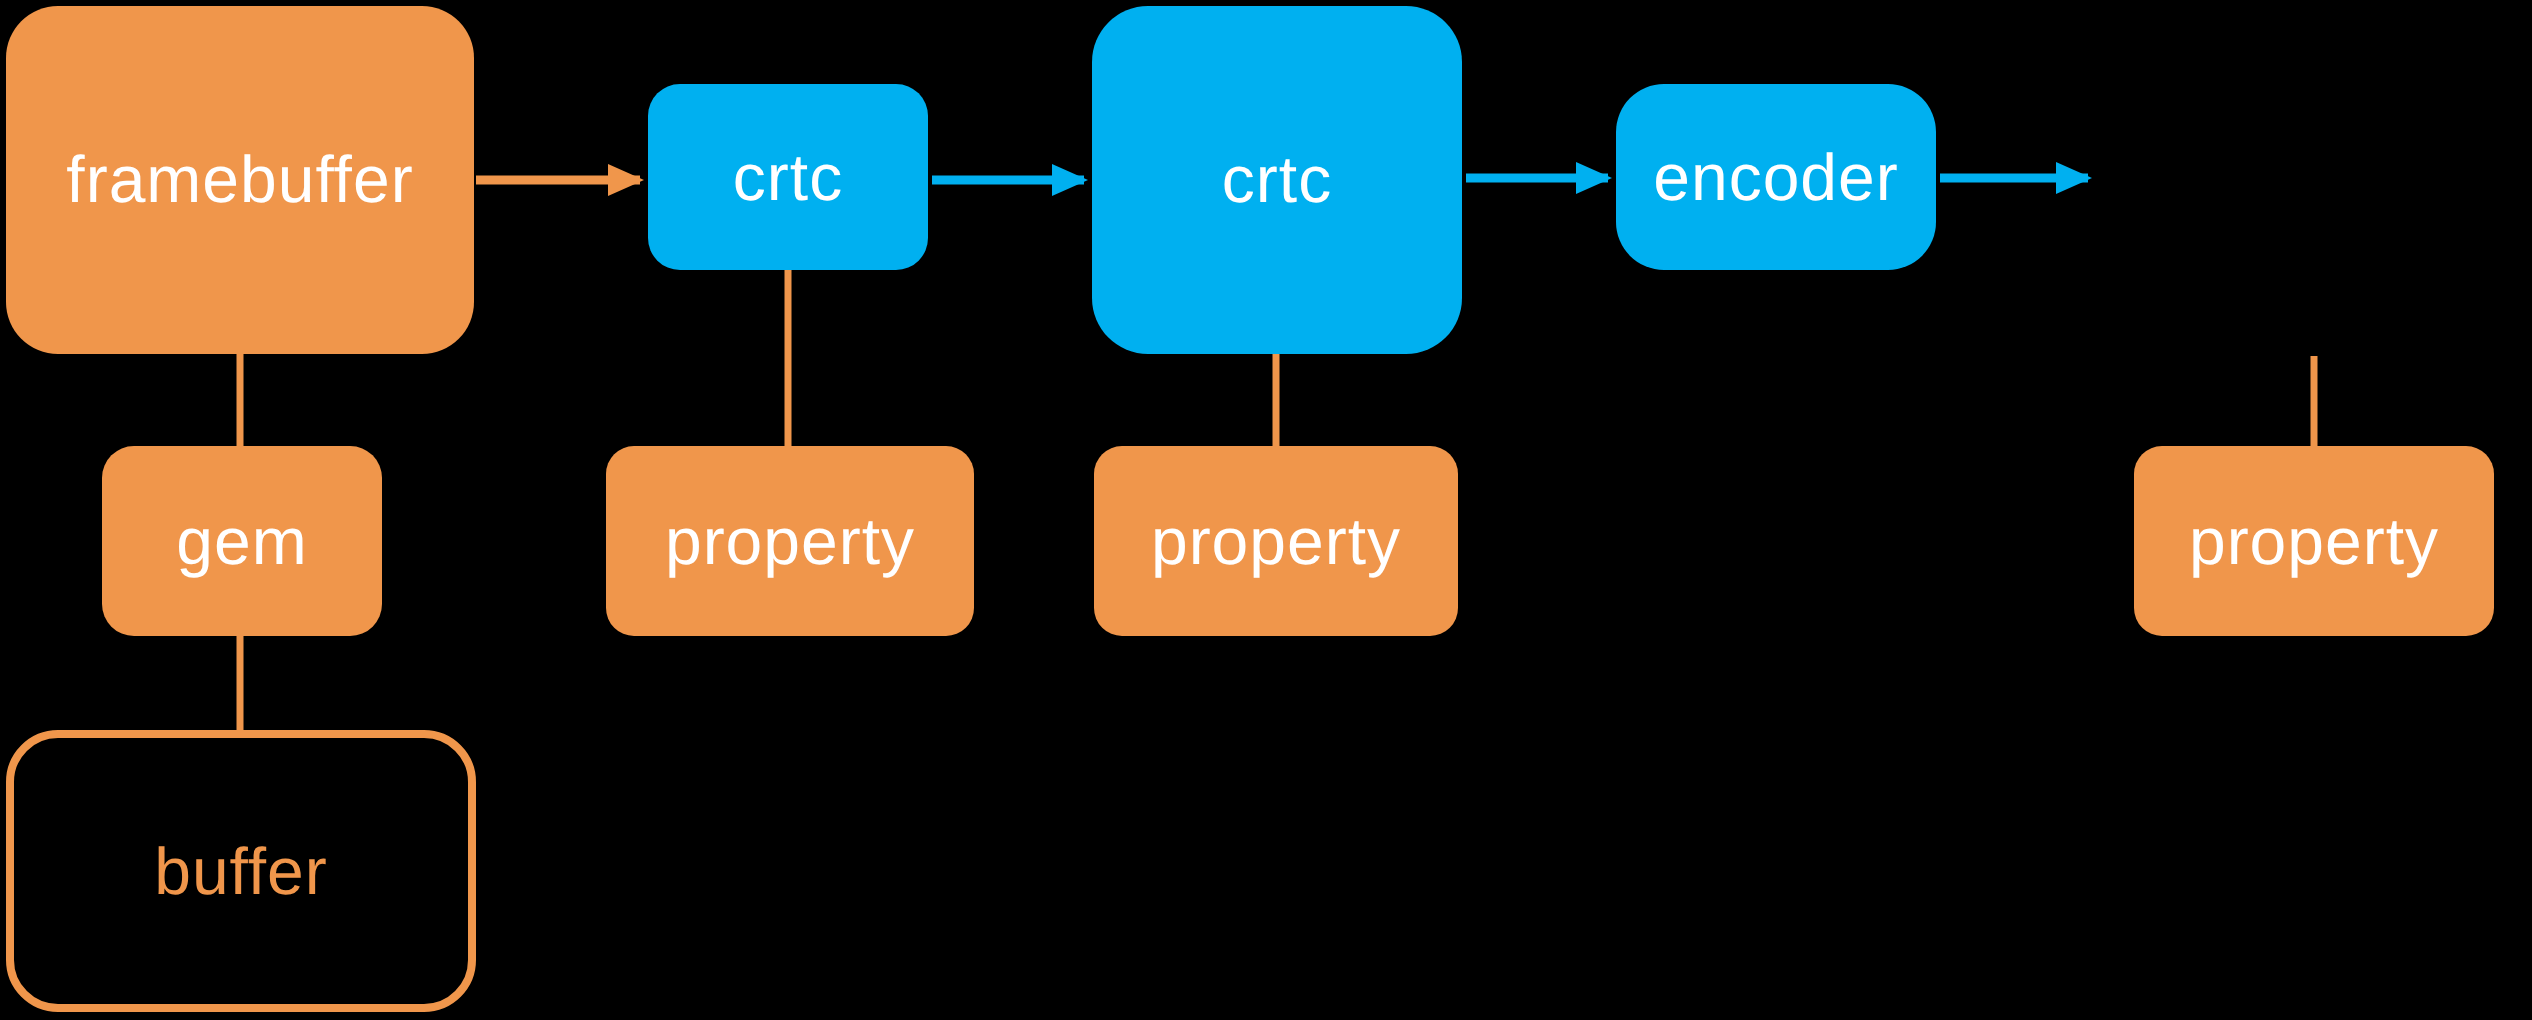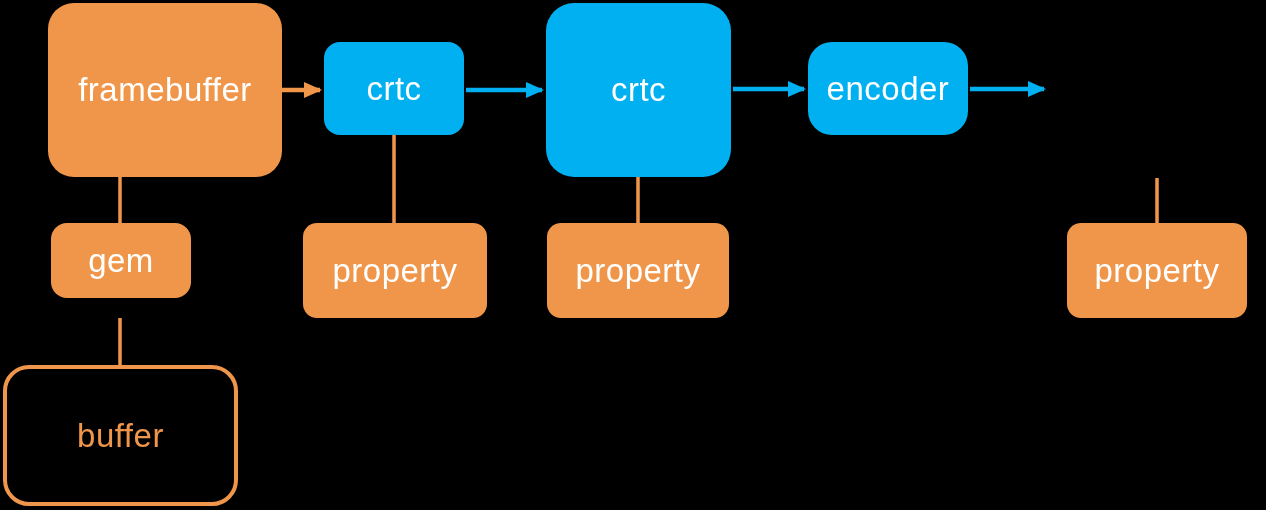--- a/index.html
+++ b/index.html
@@ -40,26 +40,26 @@
   }
   .node.orange { background: var(--orange); }
   .node.blue   { background: var(--blue); }
   .node.outline {
     background: transparent;
     border: 4px solid var(--orange);
     color: var(--orange);
     text-align: right;
   }
   
-  .n-framebuffer { left: 3px;    top: 3px;   width: 234px; height: 174px; border-radius: 26px; margin-left: 45px; }
+  .n-framebuffer { left: 3px;    top: 3px;   width: 234px; height: 174px; border-radius: 26px; }
   .n-plane       { left: 324px;  top: 42px;  width: 140px; height: 93px;  border-radius: 16px; }
   .n-crtc        { left: 546px;  top: 3px;   width: 185px; height: 174px; border-radius: 28px; }
   .n-encoder     { left: 808px;  top: 42px;  width: 160px; height: 93px;  border-radius: 24px; }
   .n-connector   { left: 1048px; top: 3px;   width: 216px; height: 175px; border-radius: 28px; }
-  .n-gem         { left: 51px;   top: 223px; width: 140px; height: 75px;  border-radius: 16px; text-align: center; }
+  .n-gem         { left: 51px;   top: 223px; width: 140px; height: 95px;  border-radius: 16px; text-align: center; }
   .n-prop-plane     { left: 303px;  top: 223px; width: 184px; height: 95px; border-radius: 14px; }
   .n-prop-crtc      { left: 547px;  top: 223px; width: 182px; height: 95px; border-radius: 14px; }
   .n-prop-connector { left: 1067px; top: 223px; width: 180px; height: 95px; border-radius: 14px; }
   .n-buffer      { left: 3px;    top: 365px; width: 235px; height: 141px; border-radius: 26px; }
 </style>
 </head>
 <body>
 
 <div class="canvas">
 

